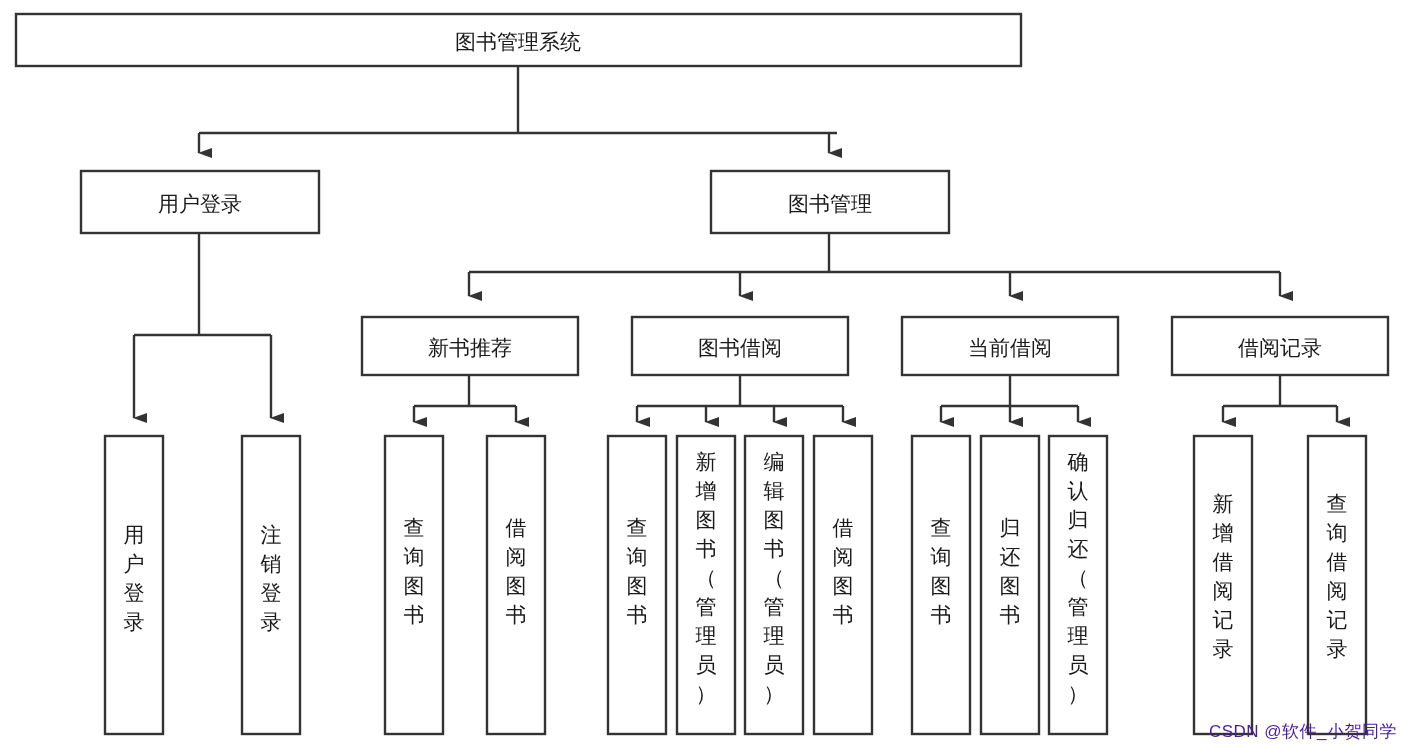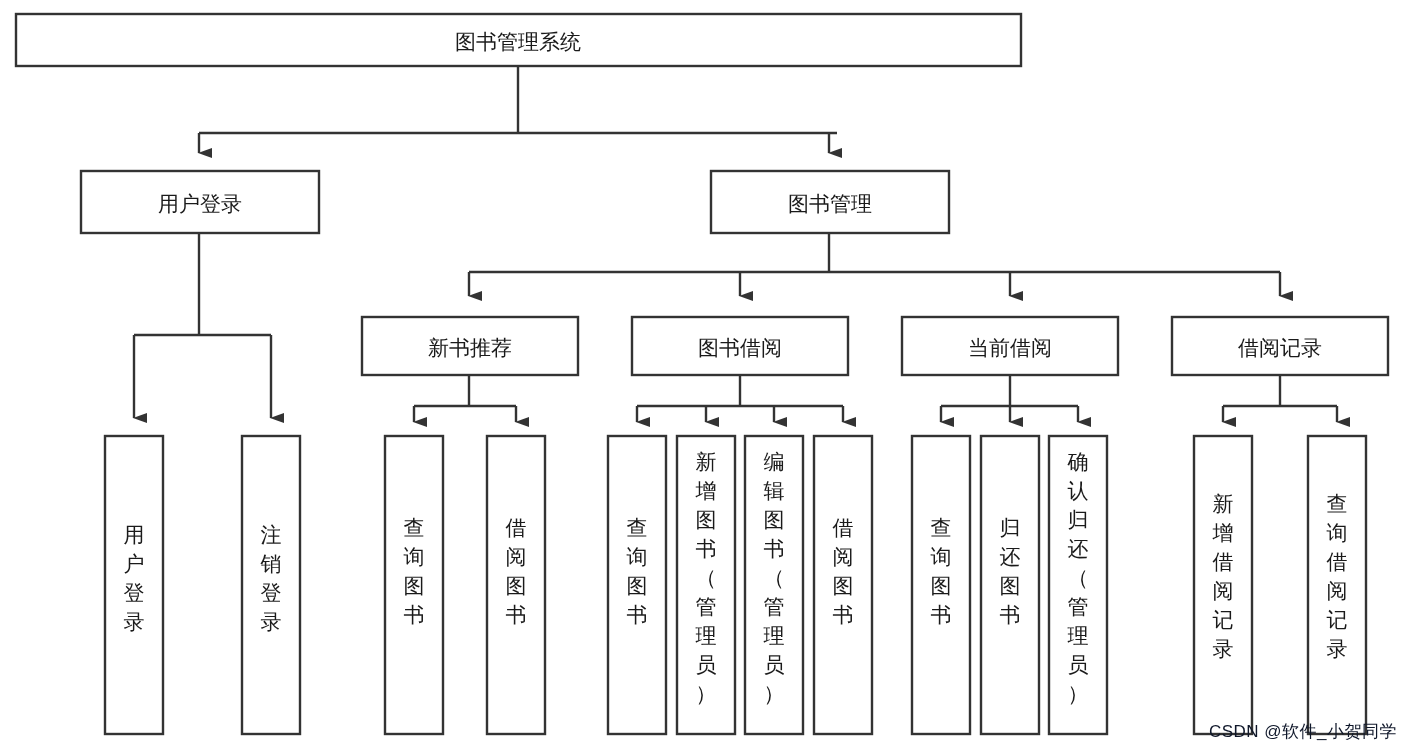--- a/index.html
+++ b/index.html
@@ -51,21 +51,21 @@
   }
   .arrow-head {
     fill: #333333;
   }
   .watermark {
     position: absolute;
     right: 8px;
     bottom: 4px;
     font-family: "Liberation Sans", sans-serif;
     font-size: 17px;
-    color: #0f172a;
+    color: #4c1d95;
     white-space: nowrap;
     letter-spacing: 0.5px;
   }
 </style>
 </head>
 <body>
 
 <div id="diagram-root">
   <svg class="diagram-canvas" viewBox="0 0 1405 747" xmlns="http://www.w3.org/2000/svg">
 

